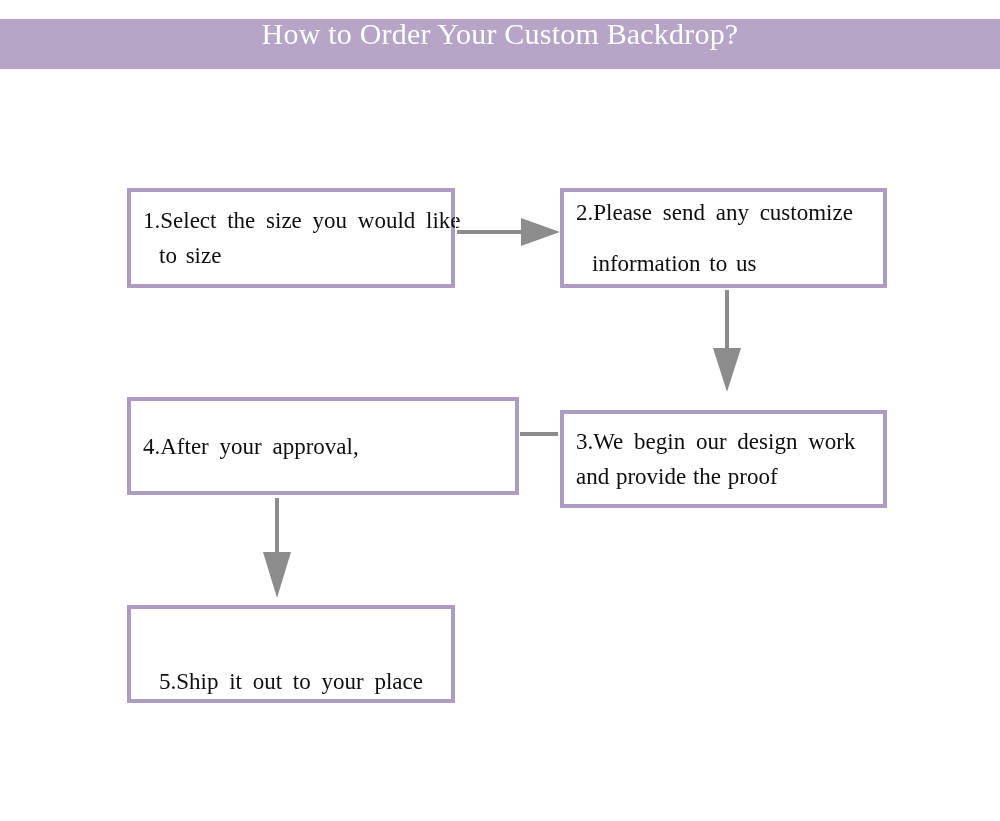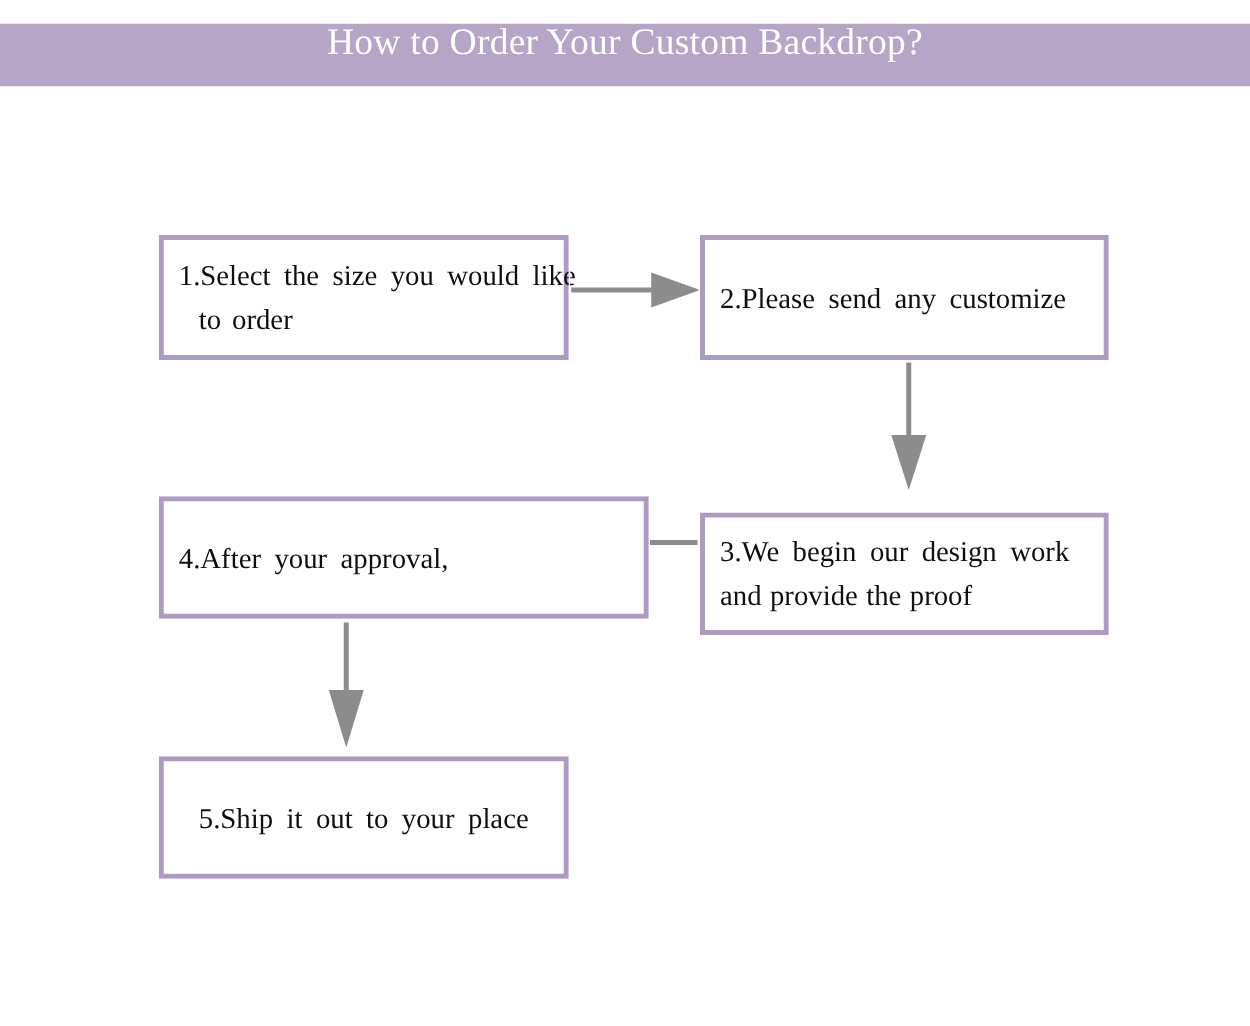--- a/index.html
+++ b/index.html
@@ -87,21 +87,21 @@
   .line.center-single {
     word-spacing: 5px;
     padding-left: 16px;
   }
 
   
   #box1 { left: 127px; top: 188px; width: 328px; height: 100px; }
   #box2 { left: 560px; top: 188px; width: 327px; height: 100px; gap: 16px; }
   #box3 { left: 560px; top: 397px; width: 327px; height: 98px; margin-top: 13px; }
   #box4 { left: 127px; top: 397px; width: 392px; height: 98px; }
-  #box5 { left: 127px; top: 605px; width: 328px; height: 98px; }
+  #box5 { left: 127px; top: 605px; width: 328px; height: 98px; justify-content: flex-end; }
 
   
   .arrows {
     position: absolute;
     left: 0;
     top: 0;
     width: 1000px;
     height: 821px;
     pointer-events: none;
   }
@@ -135,25 +135,26 @@
       </g>
 
       <g>
         <line x1="277" y1="498" x2="277" y2="556" stroke="#8c8c8c" stroke-width="4"></line>
         <polygon points="263,552 291,552 277,598" fill="#8c8c8c"></polygon>
       </g>
     </svg>
 
     <div class="flow-box" id="box1">
       <div class="line justified">1.Select the size you would like</div>
-      <div class="line indent">to order</div>
+      <div class="line indent">to size</div>
     </div>
 
     <div class="flow-box" id="box2">
       <div class="line justified">2.Please send any customize</div>
+      <div class="line indent">information to us</div>
     </div>
 
     <div class="flow-box" id="box3">
       <div class="line justified">3.We begin our design work</div>
       <div class="line tight">and provide the proof</div>
     </div>
 
     <div class="flow-box" id="box4">
       <div class="line justified">4.After your approval,</div>
     </div>

